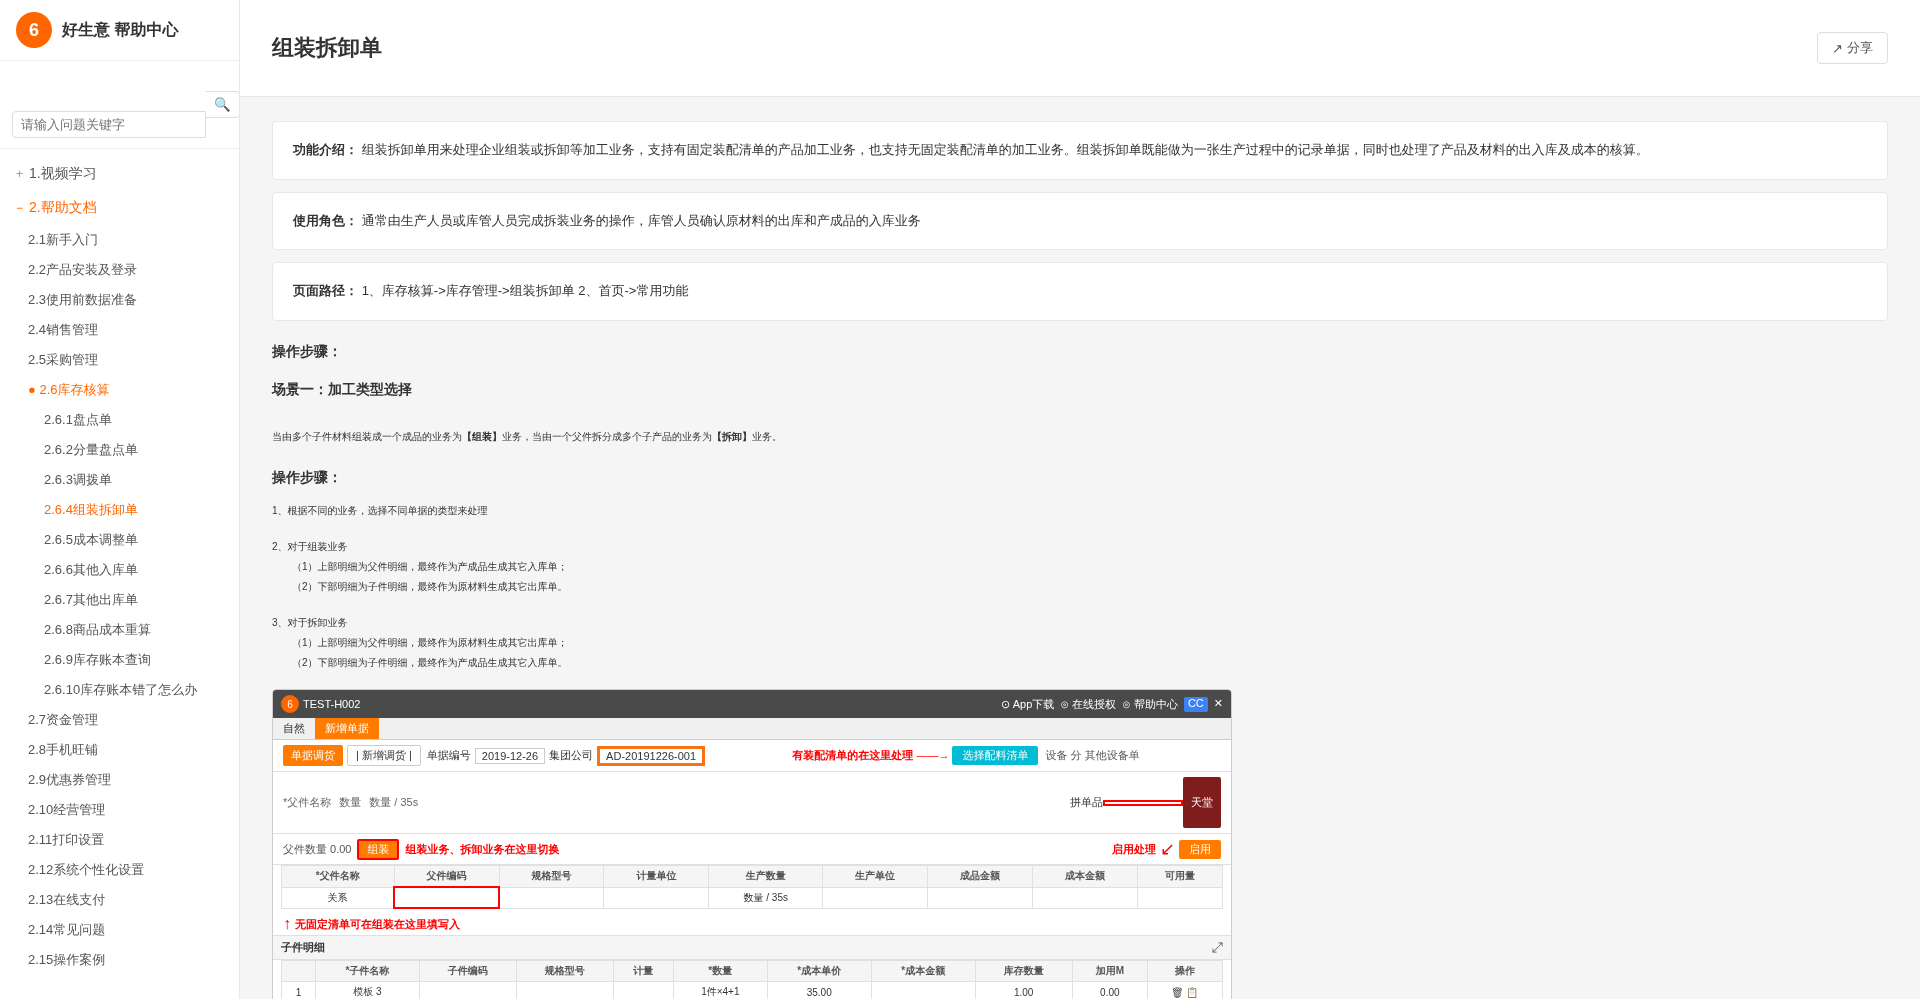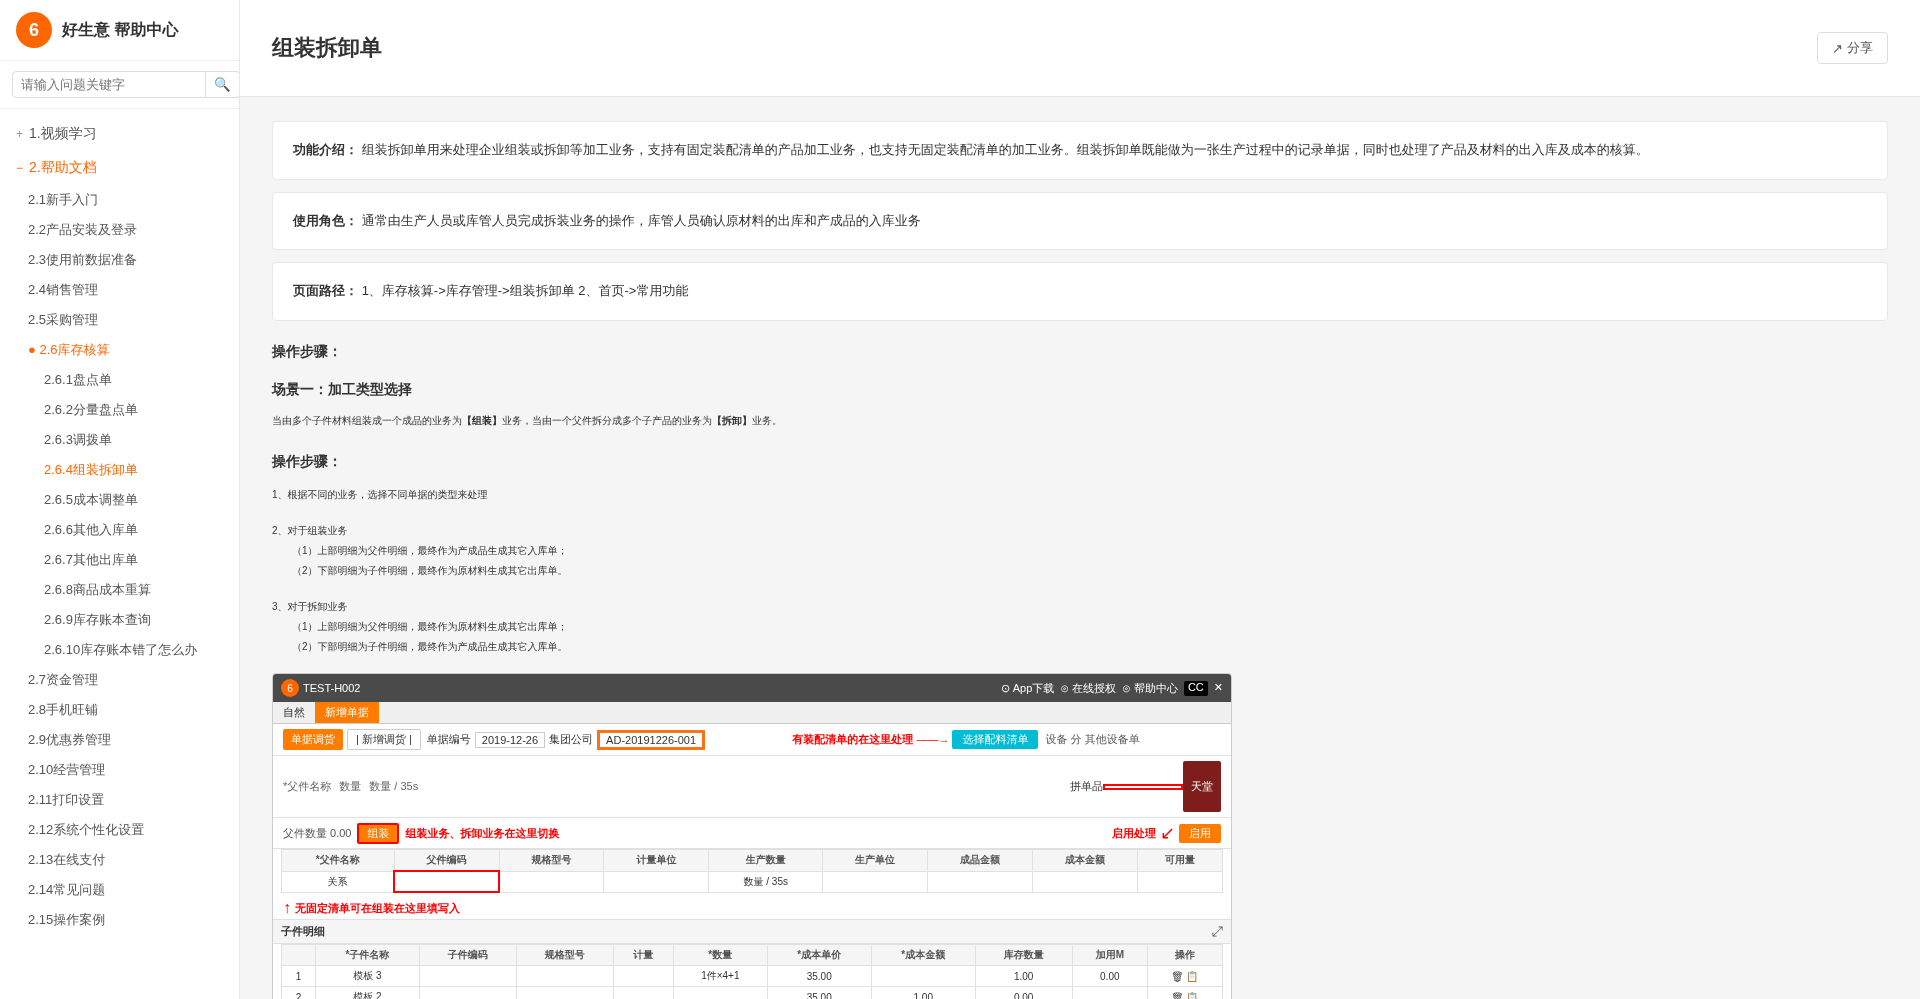--- a/index.html
+++ b/index.html
@@ -32,21 +32,21 @@
       margin-right: 10px; flex-shrink: 0;
     }
     .sidebar-title { font-size: 16px; color: #333; font-weight: 600; }
     .search-box {
       padding: 10px 12px;
       border-bottom: 1px solid #f0f0f0;
       display: flex; align-items: center;
     }
     .search-box input {
       flex: 1; border: 1px solid #ddd; border-radius: 4px 0 0 4px;
-      padding: 5px 8px; font-size: 13px; outline: none; color: #999;
+      padding: 5px 8px; font-size: 13px; outline: none; color: #999; margin-top: 40px;
     }
     .search-box button {
       border: 1px solid #ddd; border-left: none; background: #fff;
       padding: 5px 8px; border-radius: 0 4px 4px 0; cursor: pointer; color: #999;
     }
     .nav-list { flex: 1; overflow-y: auto; padding: 8px 0; }
     .nav-item { cursor: pointer; }
     .nav-item-main {
       display: flex; align-items: center;
       padding: 8px 16px; font-size: 14px; color: #555;
@@ -81,21 +81,21 @@
     .content-area { padding: 24px 32px; }
     .info-box {
       background: #fff; border: 1px solid #e8e8e8;
       border-radius: 4px; padding: 16px 20px;
       margin-bottom: 12px; font-size: 13px; line-height: 1.8; color: #333;
     }
     .content-text { font-size: 13px; line-height: 1.9; color: #333; }
 
     .steps-section { margin-top: 16px; }
     .steps-section .step-title { font-size: 14px; font-weight: bold; margin-bottom: 10px; }
-    .steps-section .sub-title { font-size: 14px; font-weight: bold; margin-bottom: 8px; color: #333; }
+    .steps-section .sub-title { font-size: 14px; font-weight: bold; margin-bottom: 24px; color: #333; }
     .steps-section p { font-size: 10px; line-height: 2; color: #333; }
     .steps-section .indent { padding-left: 20px; }
 
     
     .screenshot-mockup {
       border: 1px solid #ccc;
       border-radius: 4px;
       overflow: hidden;
       margin-top: 16px;
       background: #fff;
@@ -239,21 +239,21 @@
 
     <div class="screenshot-mockup" style="margin-top:16px; max-width:960px;">
 
       <div class="mock-titlebar">
         <span style="background:#ff6600;width:18px;height:18px;border-radius:50%;display:flex;align-items:center;justify-content:center;font-size:10px;">6</span>
         <span>TEST-H002</span>
         <span style="margin-left:auto;display:flex;gap:6px;">
           <span>⊙ App下载</span>
           <span>⊙ 在线授权</span>
           <span>⊙ 帮助中心</span>
-          <span style="background:#000000;padding:0 4px;border-radius:2px;">CC</span>
+          <span style="background:#3b82f6;padding:0 4px;border-radius:2px;">CC</span>
           <span>✕</span>
         </span>
       </div>
 
       <div style="display:flex;background:#f0f0f0;border-bottom:1px solid #ccc;align-items:center;">
         <div style="padding:3px 10px;font-size:11px;cursor:pointer;">自然</div>
         <div style="padding:3px 10px;font-size:11px;background:#ff7c00;color:#fff;cursor:pointer;">新增单据</div>
         <div style="flex:1;"></div>
       </div>
 

